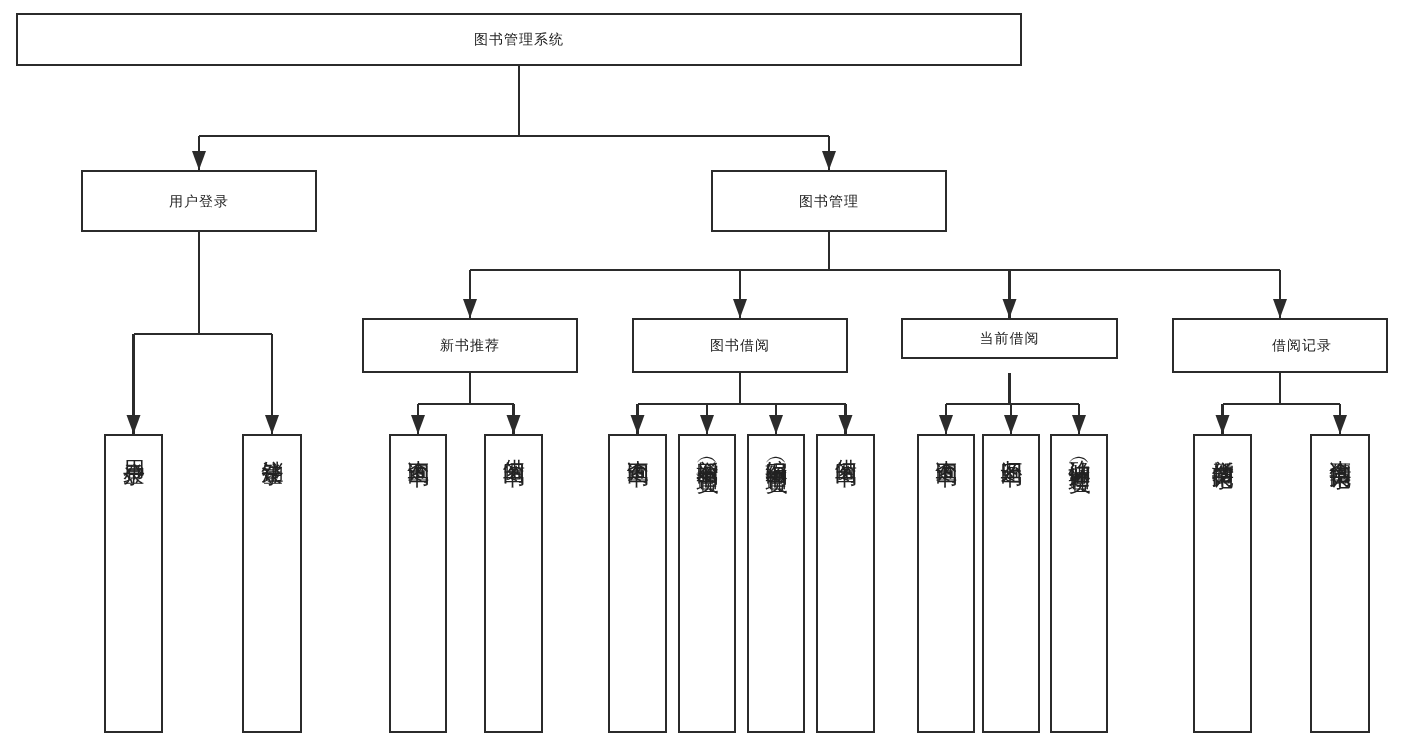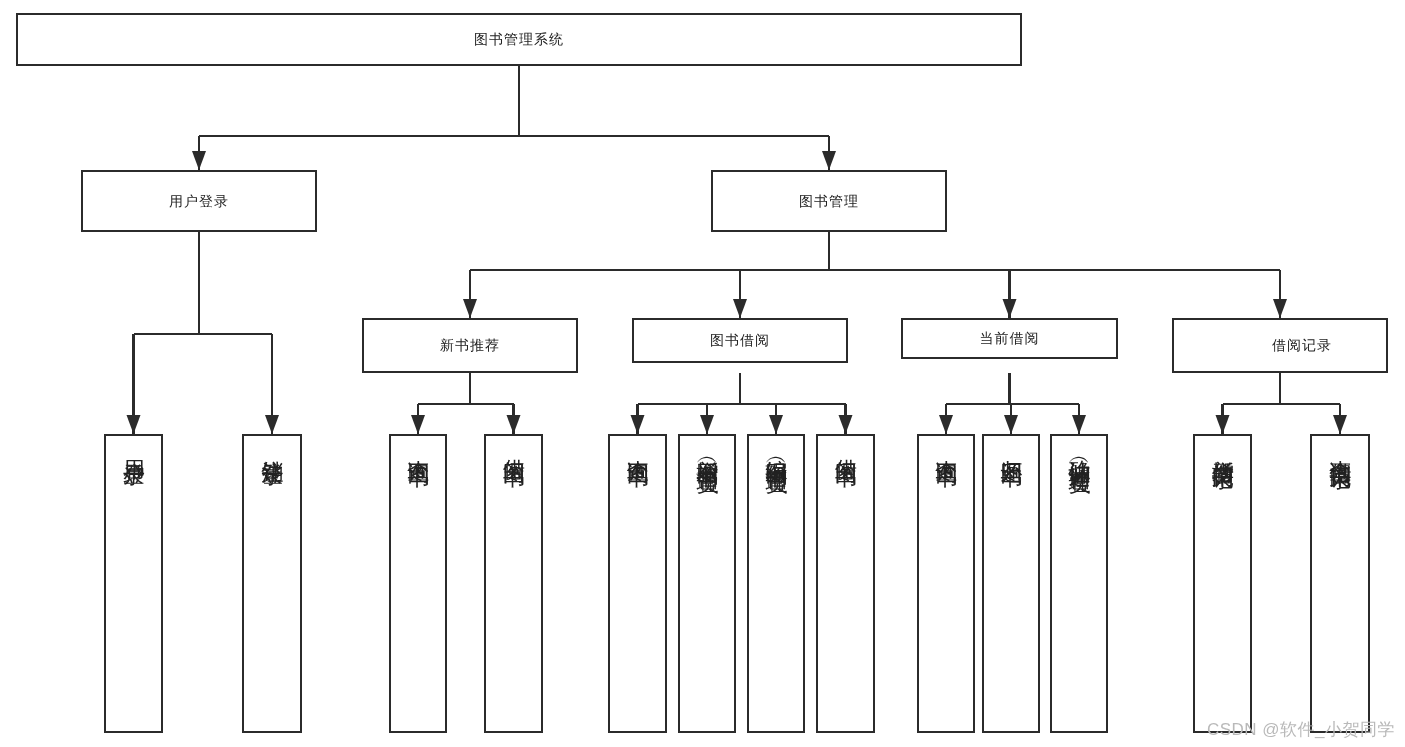--- a/index.html
+++ b/index.html
@@ -133,21 +133,21 @@
       </div>
       <div class="node horiz" style="left: 81px; top: 170px; width: 236px; height: 62px;">
         <span class="label-h">用户登录</span>
       </div>
       <div class="node horiz" style="left: 711px; top: 170px; width: 236px; height: 62px;">
         <span class="label-h">图书管理</span>
       </div>
       <div class="node horiz" style="left: 362px; top: 318px; width: 216px; height: 55px;">
         <span class="label-h">新书推荐</span>
       </div>
-      <div class="node horiz" style="left: 632px; top: 318px; width: 216px; height: 45px;">
+      <div class="node horiz" style="left: 632px; top: 318px; width: 216px; height: 55px;">
         <span class="label-h">图书借阅</span>
       </div>
       <div class="node horiz" style="left: 901px; top: 318px; width: 217px; height: 41px;">
         <span class="label-h">当前借阅</span>
       </div>
       <div class="node horiz" style="left: 1172px; top: 318px; width: 216px; height: 55px; padding-left: 44px;">
         <span class="label-h">借阅记录</span>
       </div>
       <div class="node vert" style="left: 104px; top: 434px; width: 59px; height: 299px;">
         <span class="label-v">用户登录</span>
@@ -182,14 +182,13 @@
       <div class="node vert" style="left: 1050px; top: 434px; width: 58px; height: 299px;">
         <span class="label-v">确认归还（管理员）</span>
       </div>
       <div class="node vert" style="left: 1193px; top: 434px; width: 59px; height: 299px;">
         <span class="label-v">新增借阅记录</span>
       </div>
       <div class="node vert" style="left: 1310px; top: 434px; width: 60px; height: 299px;">
         <span class="label-v">查询借阅记录</span>
       </div>
     </div>
-  <div class="watermark">CSDN @软件_小贺同学</div>
 </div>
 
 </body></html>

